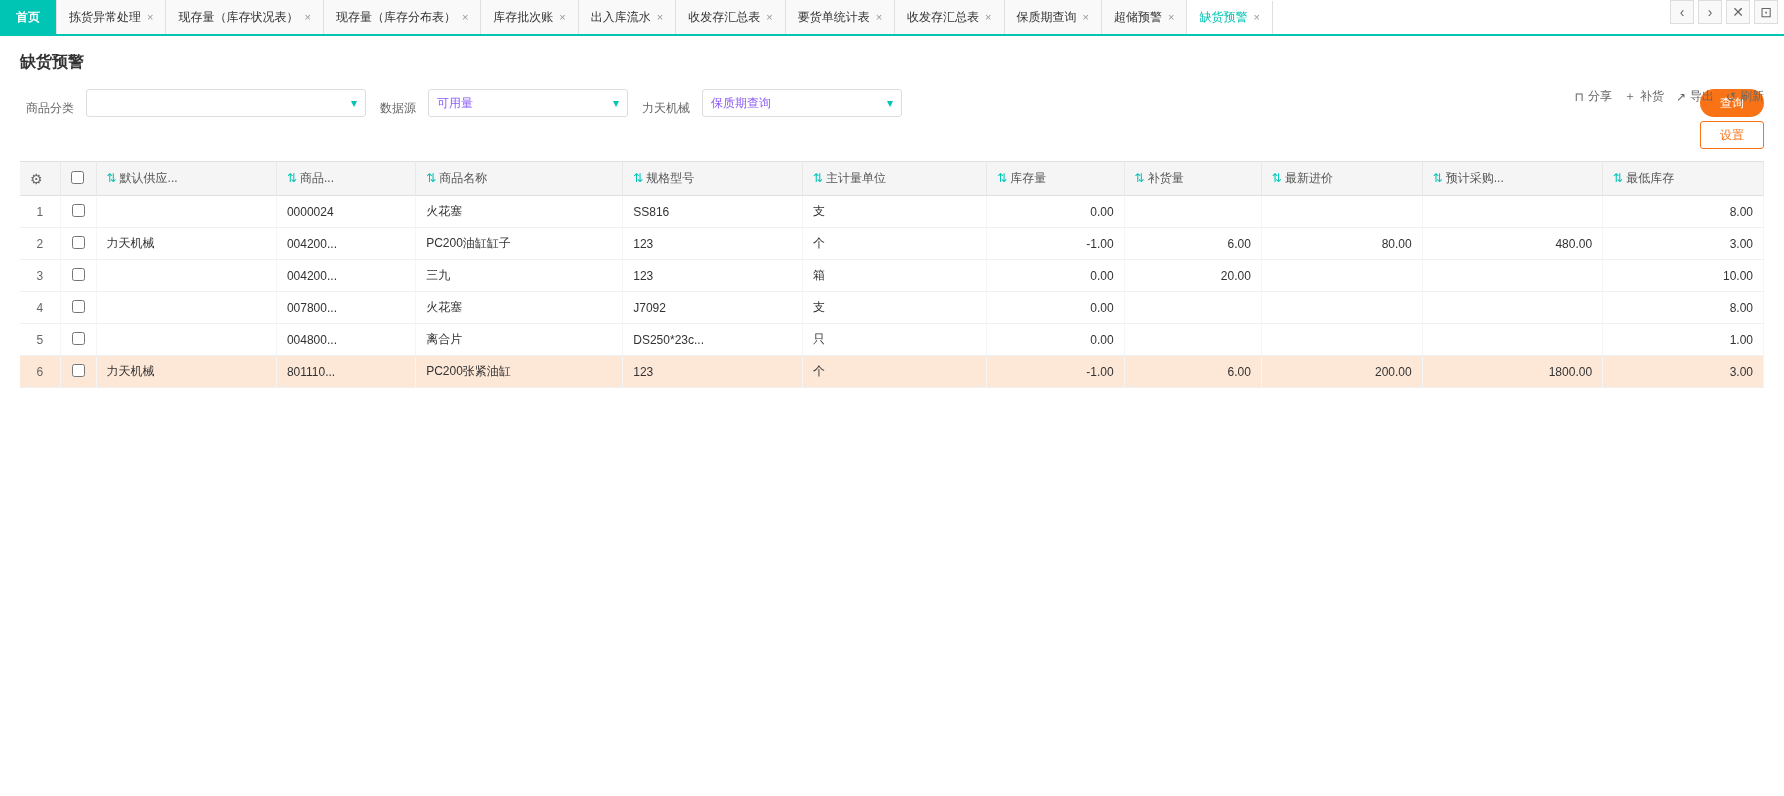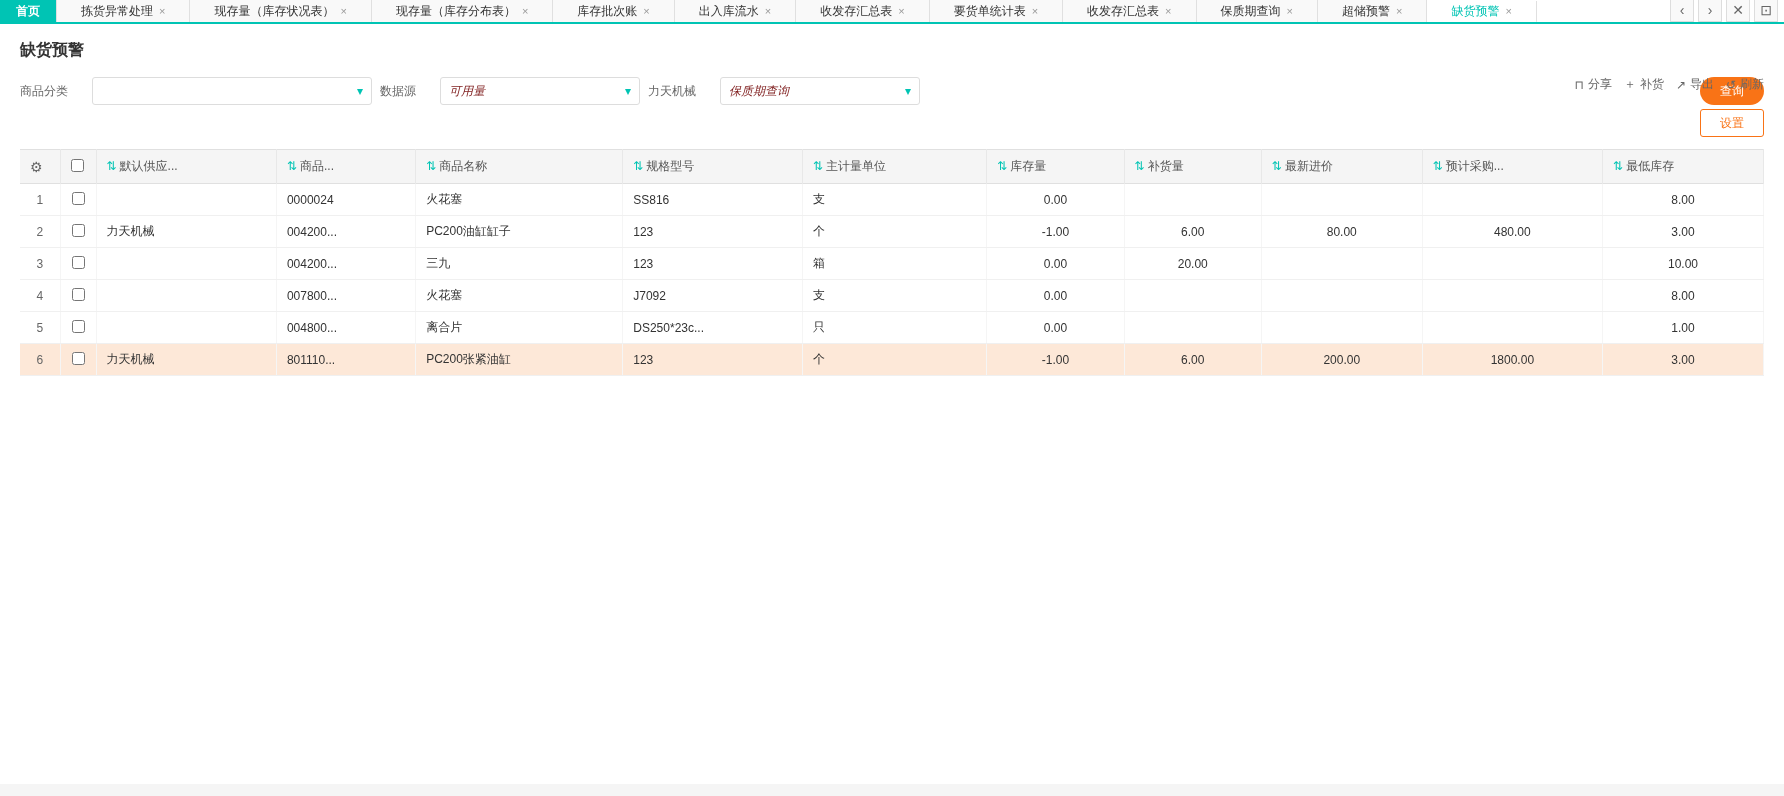--- a/index.html
+++ b/index.html
@@ -1,30 +1,30 @@
 <!DOCTYPE html>
 <html><head>
   <meta charset="utf-8">
   <style>
     * { box-sizing: border-box; margin: 0; padding: 0; }
     body { font-family: 'Microsoft YaHei', Arial, sans-serif; font-size: 12px; background: #f5f5f5; color: #333; }
 
     
     .tab-bar {
       display: flex;
-      align-items: flex-end;
+      align-items: flex-start;
       background: #fff;
       border-bottom: 2px solid #00c4b4;
-      height: 24px;
+      height: 36px;
       overflow: hidden;
     }
     .tab-item {
       display: flex;
       align-items: center;
-      padding: 0 24px;
+      padding: 0 12px;
       height: 100%;
       font-size: 12px;
       color: #333;
       cursor: pointer;
       white-space: nowrap;
       border-right: 1px solid #e0e0e0;
       background: #f9f9f9;
       position: relative;
     }
     .tab-item.active {
@@ -102,44 +102,44 @@
     
     .filter-row {
       display: flex;
       align-items: center;
       gap: 16px;
       margin-bottom: 12px;
       flex-wrap: wrap;
     }
     .filter-item {
       display: flex;
-      align-items: center;
-      gap: 24px;
+      align-items: flex-end;
+      gap: 12px;
+      margin-left: 6px;
     }
     .filter-label {
       color: #666;
       white-space: nowrap;
       font-size: 12px;
     }
     .filter-select {
       display: flex;
       align-items: center;
       border: 1px solid #ddd;
       border-radius: 3px;
       padding: 4px 8px;
       background: #fff;
       cursor: pointer;
       min-width: 200px;
       justify-content: space-between;
       height: 28px;
       font-size: 12px;
     }
     .filter-select-value {
-      color: #7f1d1d;
-      font-style: italic;
+      color: #8b5cf6;
     }
     .filter-chevron {
       color: #00c4b4;
       font-size: 12px;
     }
     .filter-select-wide {
       min-width: 280px;
     }
     .filter-select-medium {
       min-width: 200px;
@@ -196,21 +196,21 @@
       padding: 7px 10px;
       border-bottom: 1px solid #f0f0f0;
       border-right: 1px solid #f5f5f5;
     }
     .data-table tbody tr.highlight {
       background: #fde8d8;
     }
     .col-index { width: 36px; text-align: center; color: #666; }
     .col-checkbox { width: 36px; text-align: center; }
     .col-settings-btn { width: 40px; text-align: center; }
-    .col-num { text-align: center; }
+    .col-num { text-align: right; }
 
     input[type="checkbox"] {
       cursor: pointer;
       width: 13px;
       height: 13px;
     }
 
     .settings-gear {
       font-size: 14px;
       color: #666;

